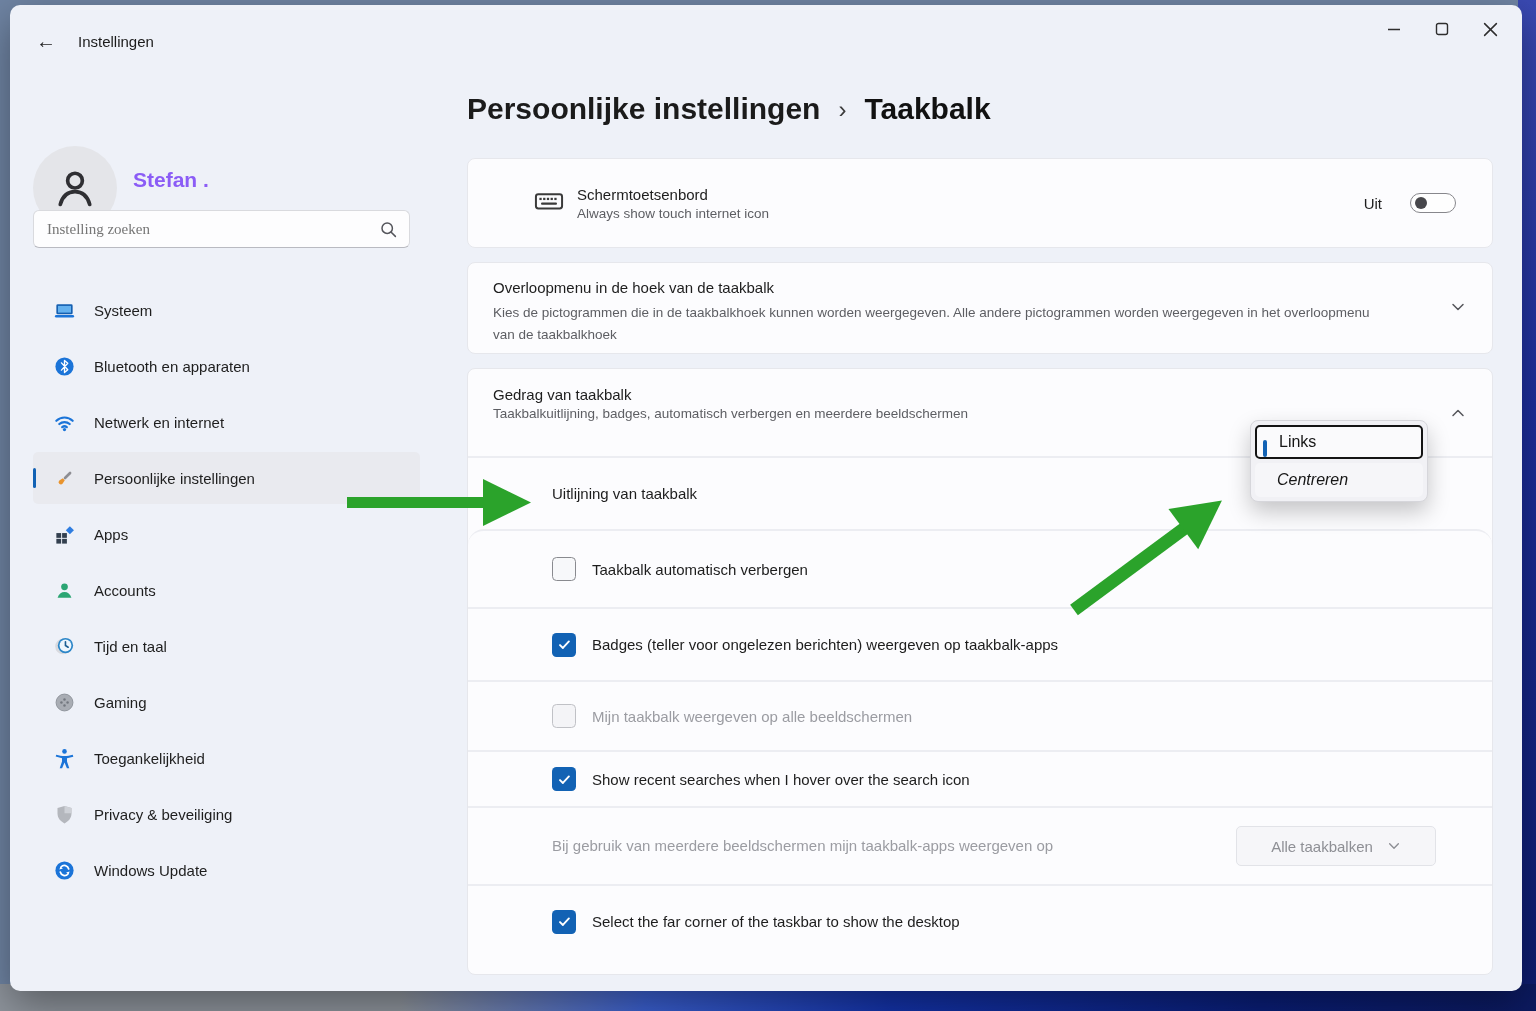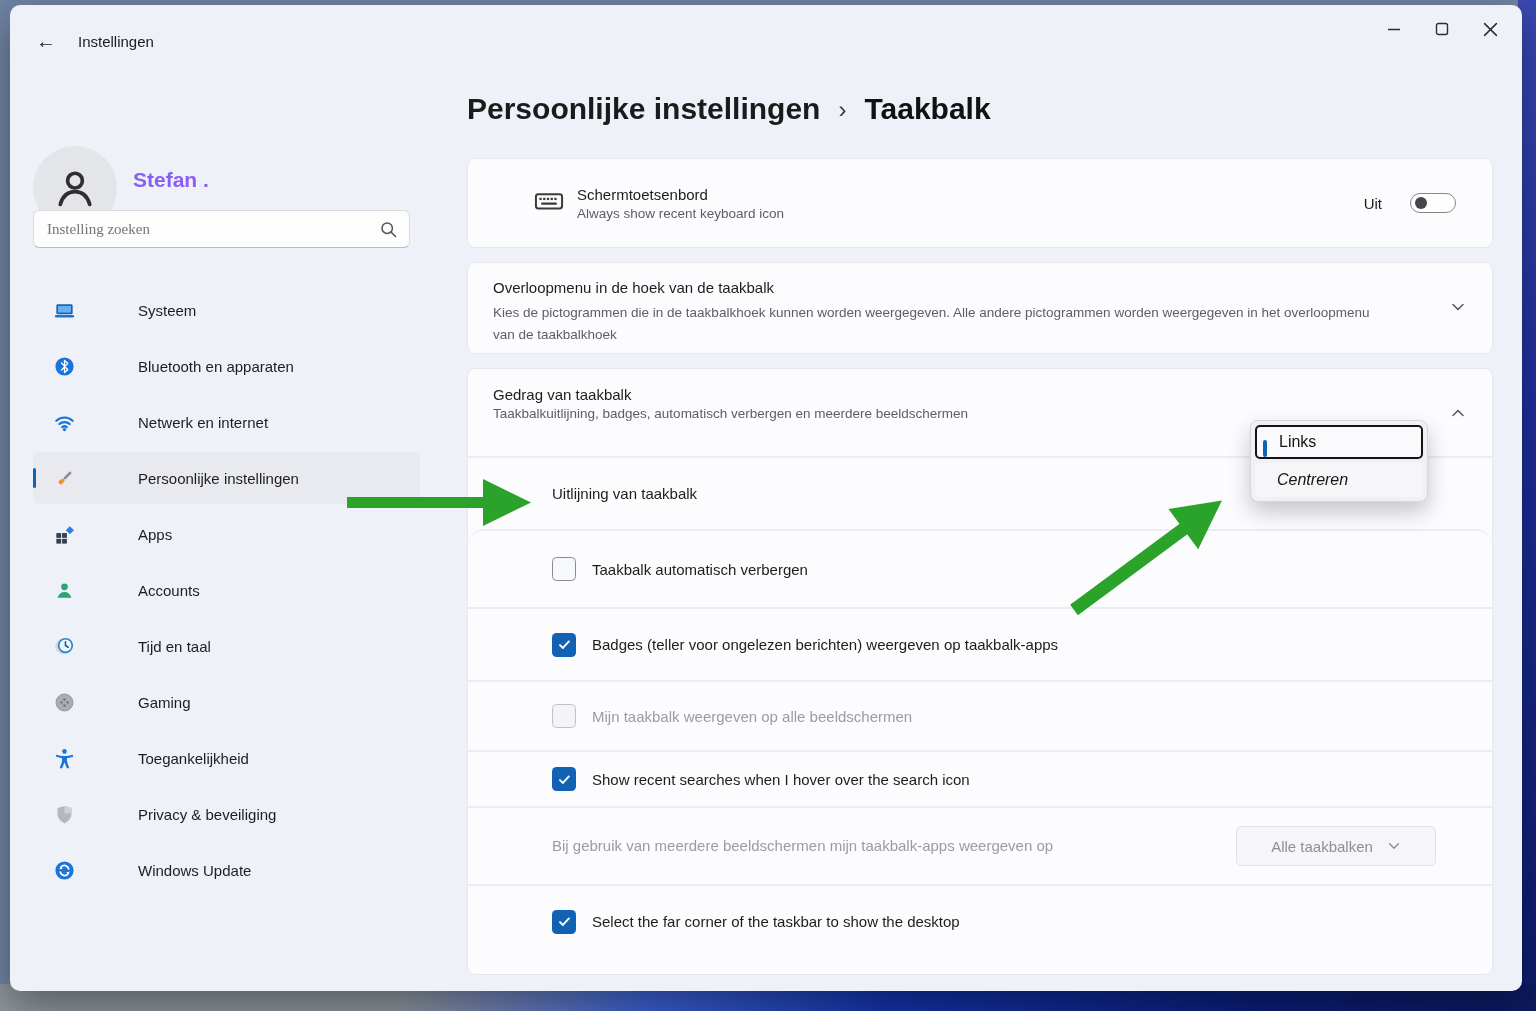--- a/index.html
+++ b/index.html
@@ -32,21 +32,21 @@
   .avatar { position:absolute; left:23px; top:81px; width:84px; height:84px; border-radius:50%;
     background:#e4e5e9; display:flex; align-items:center; justify-content:center; }
   .user-name { position:absolute; left:123px; top:103px; font-size:21px; font-weight:700; color:#8b5cf6; }
   .search-box { position:absolute; left:23px; top:145px; width:377px; height:38px; background:#fdfdfe;
     border:1px solid #d9dade; border-bottom-color:#b9bac1; border-radius:6px; display:flex; align-items:center;font-family:Liberation Serif, serif; }
   .search-box input { flex:1; border:none; outline:none; background:transparent; font-family:inherit;
     font-size:15px; color:#55565c; padding:0 8px 0 13px; }
   .search-box .mag { margin-right:12px; }
   .nav { position:absolute; left:23px; top:219px; width:387px; }
   .nav-item { position:relative; height:52px; margin-bottom:4px; border-radius:5px;
-    display:flex; align-items:center; padding-left:19px; cursor:pointer;gap:44px; }
+    display:flex; align-items:center; padding-left:19px; cursor:pointer; }
   .nav-item.selected { background:#e9eaef; }
   .nav-item.selected::before { content:""; position:absolute; left:0; top:16px; width:3px; height:20px;
     border-radius:2px; background:#1262b4; }
   .nav-ico { width:24px; height:24px; margin-right:18px; display:flex; align-items:center; justify-content:center; }
   .nav-label { font-size:15px; color:#1e1e1e; }
 
   
   .breadcrumb { position:absolute; left:457px; top:87px; display:flex; align-items:center; }
   .crumb-parent { font-size:30px; font-weight:600; color:#1b1b1b; cursor:pointer; }
   .crumb-sep { font-size:24px; color:#3c3c3c; margin:2px 18px 0; }
@@ -292,21 +292,21 @@
             <rect x="7.6" y="9.6" width="1.7" height="1.7"></rect>
             <rect x="10.4" y="9.6" width="1.7" height="1.7"></rect>
             <rect x="13.2" y="9.6" width="1.7" height="1.7"></rect>
             <rect x="16" y="9.6" width="1.7" height="1.7"></rect>
             <rect x="6" y="13.2" width="12" height="1.7" rx="0.8"></rect>
           </g>
         </svg>
     </span>
     <span class="texts">
       <div class="setting-title">Schermtoetsenbord</div>
-      <div class="setting-sub">Always show recent keyboard icon</div>
+      <div class="setting-sub">Always show touch internet icon</div>
     </span>
     <span class="right">
       <span class="toggle-label">Uit</span>
       <span class="toggle">
           <span class="knob"></span>
         </span>
     </span>
   </div>
 
   <div class="card card2">

